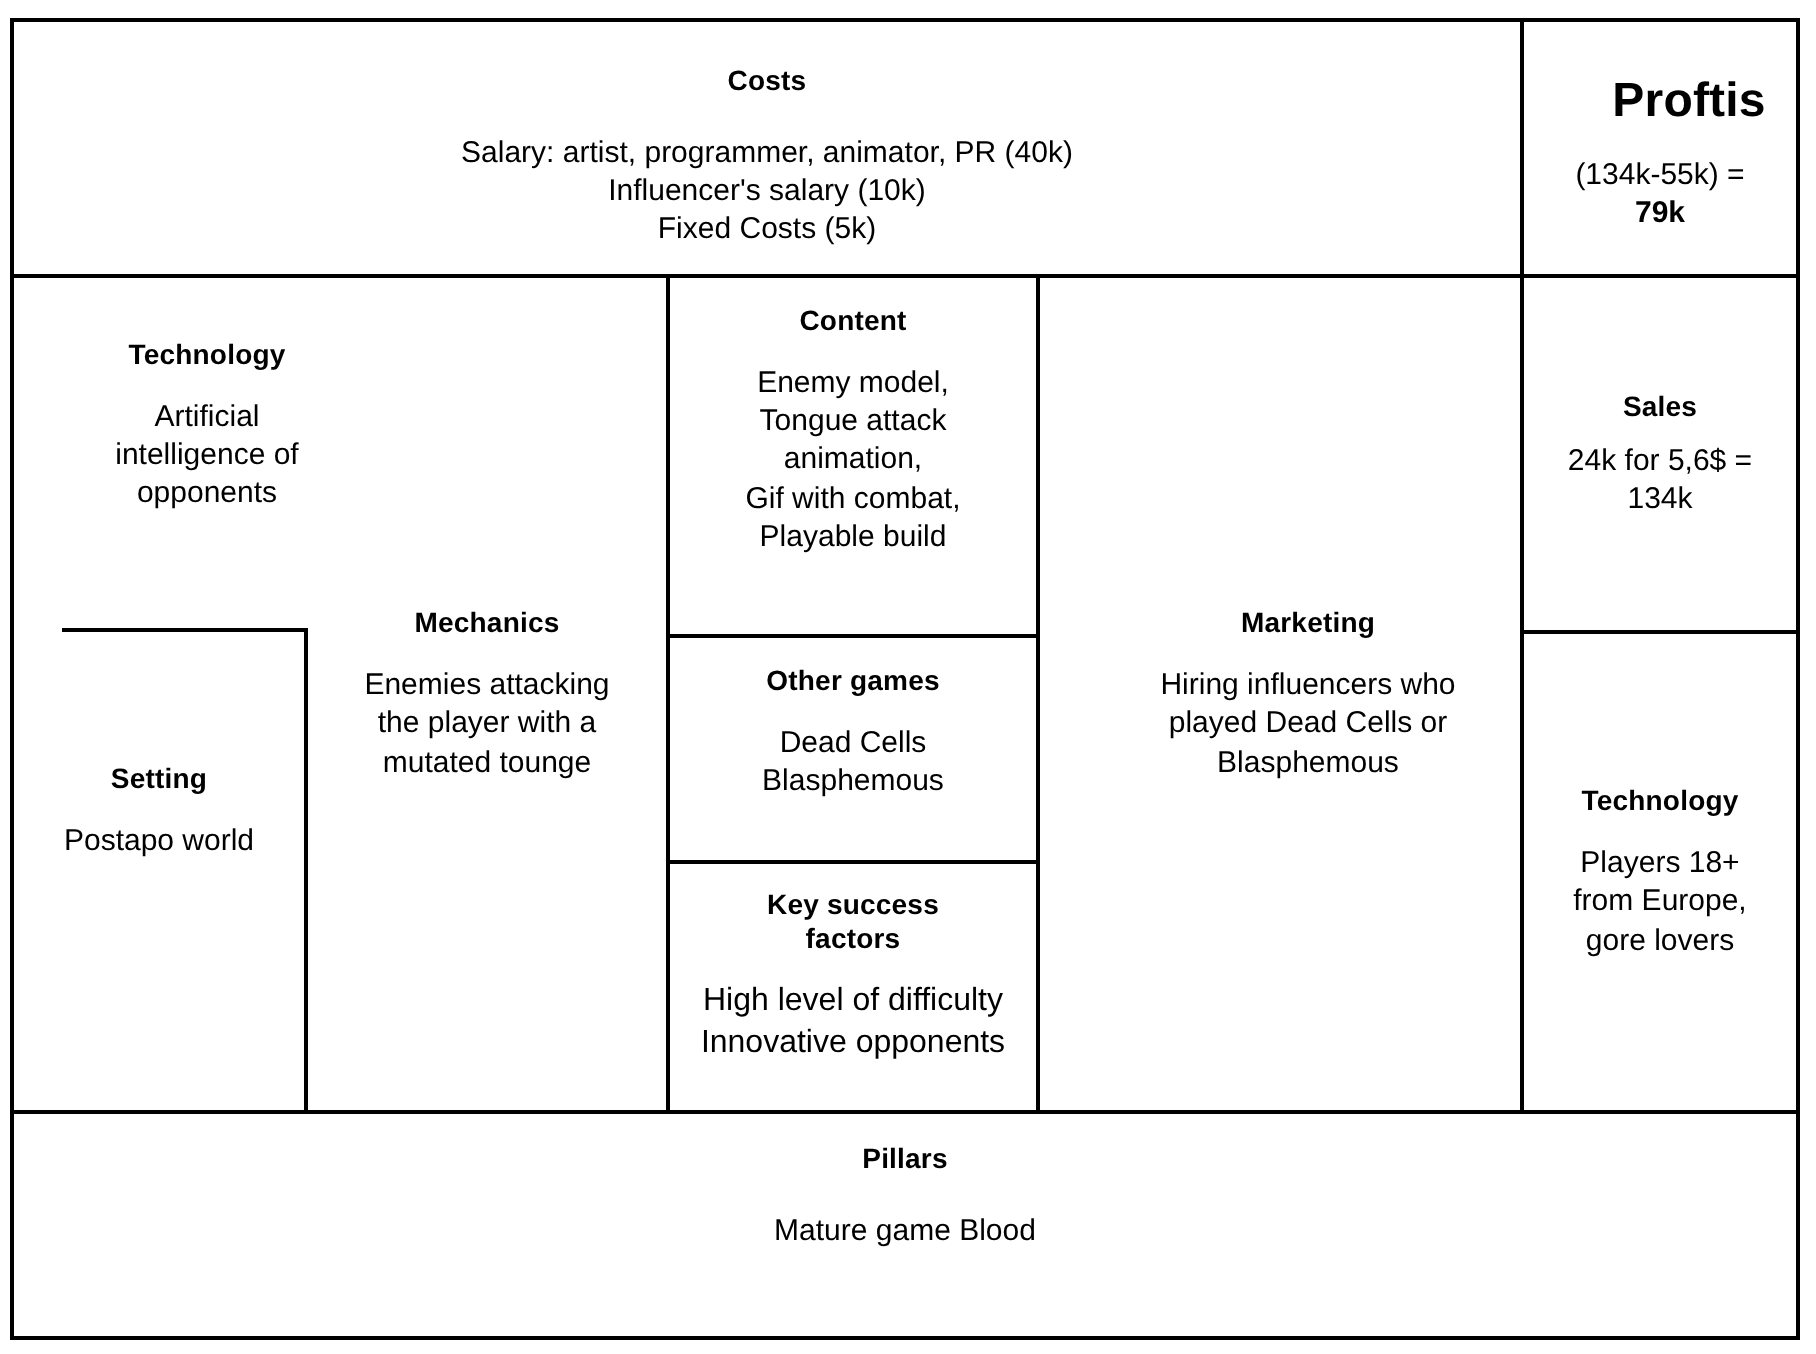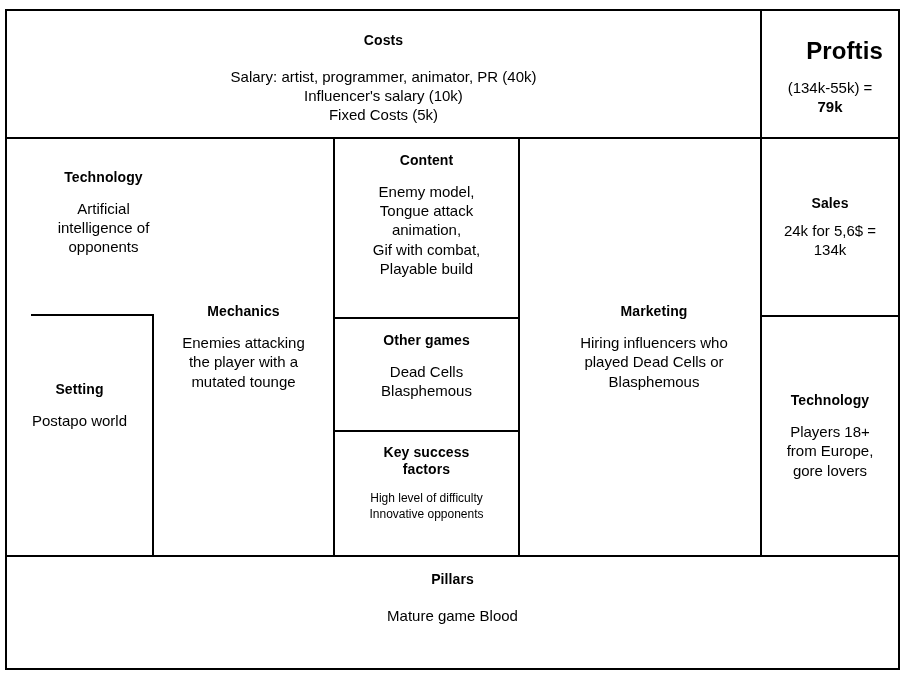--- a/index.html
+++ b/index.html
@@ -56,21 +56,21 @@
     white-space: pre-line;
   }
   .cell-title.sm { font-size: 24px; padding-left: 29px; }
 
   .cell-body {
     font-size: 15px;
     line-height: 1.28;
     white-space: pre-line;
     font-weight: normal;
   }
-  .cell-body.tiny { font-size: 12px; line-height: 1.3; }
+  .cell-body.tiny { font-size: 16px; line-height: 1.3; }
 
   .cell-body.gap-lg { margin-top: 18px; }
   .cell-body.gap-md { margin-top: 13px; }
   .cell-body.gap-sm { margin-top: 9px; }
 
   .b-right  { border-right: 2px solid #000000; }
   .b-bottom { border-bottom: 2px solid #000000; }
 
   .bold-line { font-weight: bold; }
 

